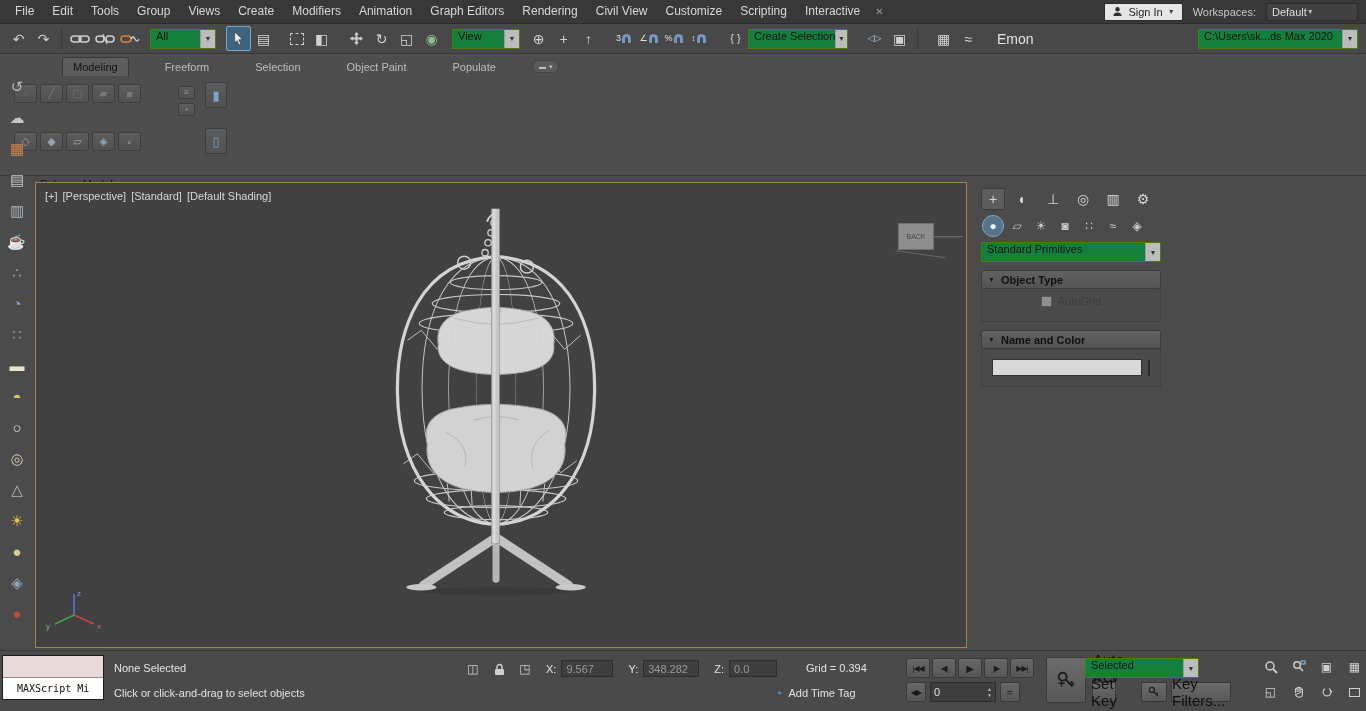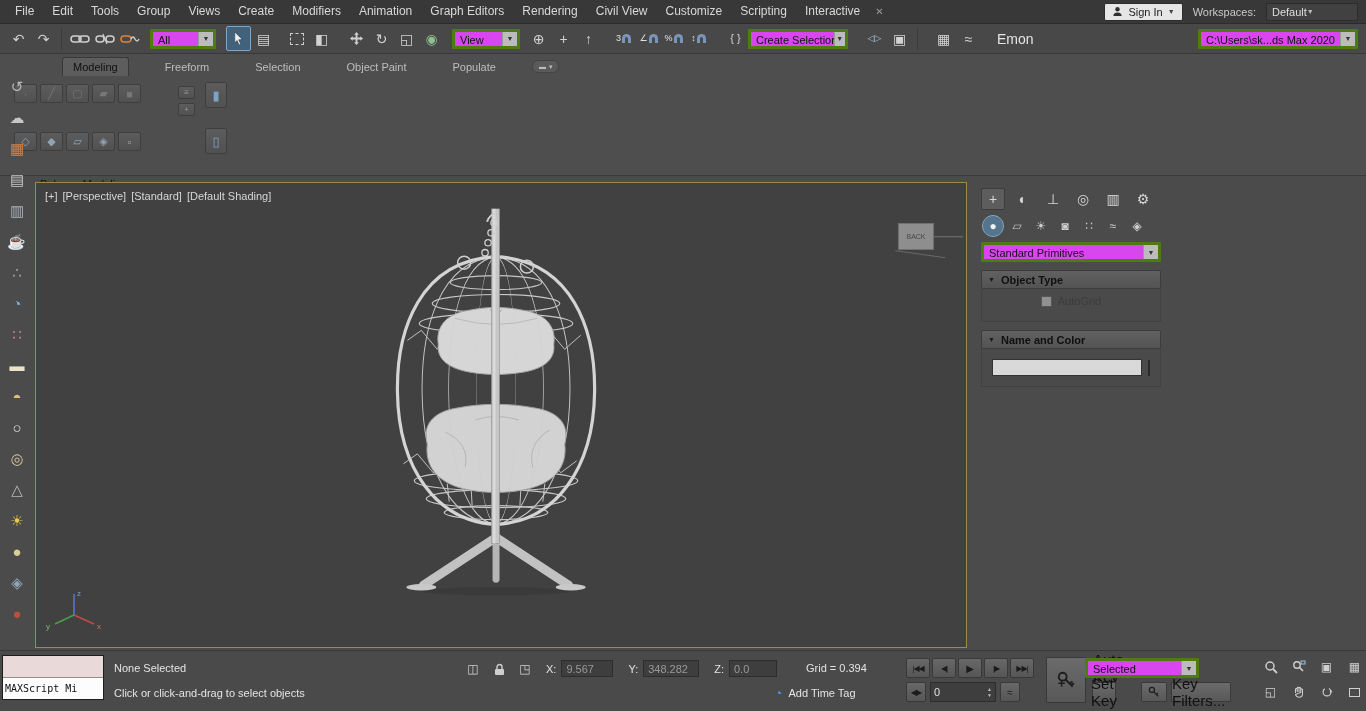--- a/index.html
+++ b/index.html
@@ -16,21 +16,21 @@
   .ws-label{color:#c9c9c9;font-size:11px}
   .ws-combo{width:92px;height:18px;background:#414141;border:1px solid #2c2c2c;display:flex;align-items:center;justify-content:flex-start;padding:0 5px;color:#dedede}
   .ws-combo .caret{font-size:7px;color:#bbb}
 
   
   .toolbar{position:absolute;left:0;top:24px;width:1366px;height:30px;background:#484848;border-bottom:1px solid #383838;display:flex;align-items:center}
   .ibtn{width:25px;height:25px;display:flex;align-items:center;justify-content:center;border:1px solid transparent;border-radius:2px;background:transparent;cursor:default;flex:none}
   .ibtn .g{font-size:14px;color:#d2d2d2;line-height:1}
   .ibtn.active{background:#3f637f;border-color:#7aa7c7}
   .tb-sep{width:1px;height:22px;background:#3a3a3a;margin:0 5px;flex:none}
-  .combo{height:20px;background:#d946ef;border:3px solid #4d7c0f;color:#141414;display:flex;align-items:flex-end;border-radius:1px;flex:none}
+  .combo{height:20px;background:#15803d;border:1px solid #4d7c0f;color:#141414;display:flex;align-items:flex-start;border-radius:1px;flex:none}
   .combo .txt{padding:0 5px;white-space:nowrap;overflow:hidden;font-size:11px}
   .combo .arw{width:15px;height:100%;margin-left:auto;border-left:1px solid #9a9a9a;background:#bcbcbc;color:#333;display:flex;align-items:center;justify-content:center;font-size:7px}
   .region-box{width:14px;height:12px;border:1px dashed #cfcfcf}
   .snapbtn{display:flex;align-items:flex-end;gap:1px}
   .snaplbl{font-size:9px;color:#e0e0e0;line-height:1}
   .magnet{display:inline-block;width:9px;height:9px;border:3px solid #7a95ba;border-bottom:none;border-radius:5px 5px 0 0}
   .tb-user{color:#e3e3e3;font-size:14px;margin:0 6px;flex:none}
 
   
   .ribbon{position:absolute;left:0;top:54px;width:1366px;height:122px;background:#4e4e4e;border-bottom:1px solid #3a3a3a}
@@ -85,21 +85,21 @@
   .cbtn{height:19px;background:linear-gradient(#6b6b6b,#585858);border:1px solid #393939;border-radius:3px;color:#101010;font-size:11px;display:flex;align-items:center;justify-content:center;cursor:default}
   .name-row{display:flex;gap:6px;align-items:center;padding:4px 10px 2px 10px}
   .name-input{flex:1;height:17px;background:#d9d9d9;border:1px solid #333;font-size:11px;padding:0 3px;color:#111;font-family:"Liberation Sans",sans-serif}
   .swatch{width:16px;height:16px;background:#c22f2f;border:1px solid #2a2a2a}
 
   
   .statusbar{position:absolute;left:0;top:650px;width:1366px;height:61px;background:#4a4a4a;border-top:1px solid #393939}
   .sb-abs{position:absolute}
   .msx{left:2px;top:4px;width:102px;height:45px;border:1px solid #1d1d1d}
   .msx .pink{height:22px;background:#ead9d9;border-bottom:1px solid #9a8a8a}
-  .msx .white{height:21px;background:#fdfdfd;color:#111;font-family:"DejaVu Sans Mono",monospace;font-size:10px;display:flex;align-items:center;padding-left:2px;white-space:nowrap;overflow:hidden}
+  .msx .white{height:21px;background:#fdfdfd;color:#111;font-family:"DejaVu Sans Mono",monospace;font-size:10px;display:flex;align-items:center;padding-left:14px;white-space:nowrap;overflow:hidden}
   .sb-text{color:#e3e3e3;font-size:11px;white-space:nowrap}
   .numfield{height:17px;background:#3e3e3e;border:1px solid #2d2d2d;color:#999;padding:0 4px;display:flex;align-items:center;font-size:11px}
   .sb-ibtn{width:22px;height:20px;display:flex;align-items:center;justify-content:center;border:1px solid transparent;border-radius:2px}
   .sb-ibtn .g{font-size:12px;color:#d0d0d0}
   .tbtn{width:24px;height:20px;background:linear-gradient(#686868,#565656);border:1px solid #393939;border-radius:2px;color:#1b1b1b;font-size:8px;display:flex;align-items:center;justify-content:center;letter-spacing:-1px;flex:none}
   .gbtn{background:linear-gradient(#6b6b6b,#585858);border:1px solid #393939;border-radius:1px;color:#101010;font-size:15px;display:flex;align-items:center;justify-content:center}
   .framefield{width:66px;height:20px;background:#3e3e3e;border:1px solid #2d2d2d;color:#e0e0e0;display:flex;align-items:center;padding:0 3px}
   .spin{margin-left:auto;display:flex;flex-direction:column;justify-content:center;gap:1px}
   .spin span{font-size:5px;color:#bbb;line-height:1}
   .navgrid{display:grid;grid-template-columns:repeat(4,26px);grid-auto-rows:23px;gap:2px}

